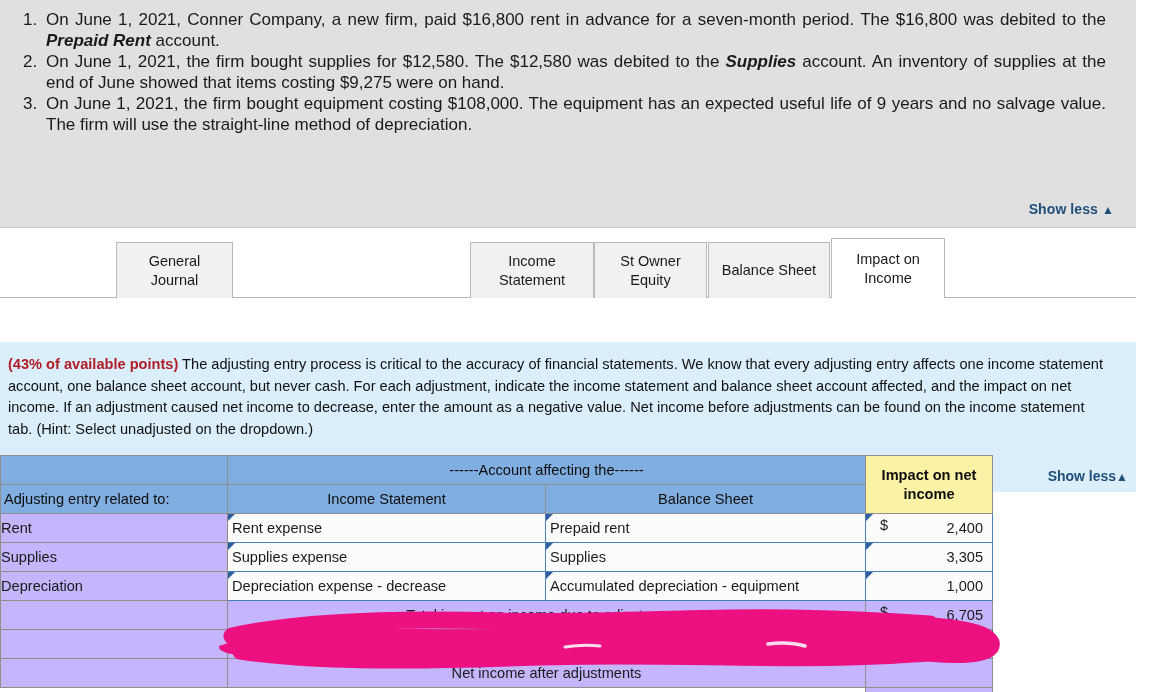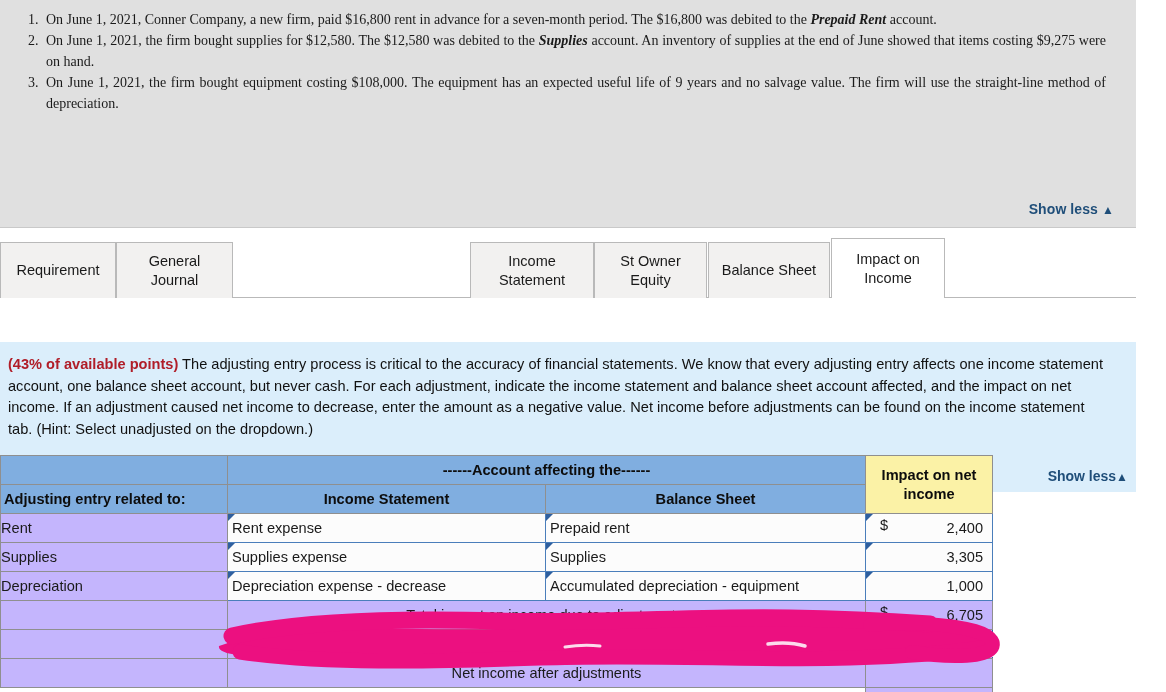--- a/index.html
+++ b/index.html
@@ -17,26 +17,25 @@
     width: 1136px; height: 228px;
     background: #e0e0e0;
     border-bottom: 1px solid #c9c9c9;
   }
   .scenario-list {
     margin: 0; padding: 9px 30px 0 42px;
     list-style: decimal outside;
     color: #1a1a1a;
   }
   .scenario-list li {
-    font-size: 14px;
+    font-size: 17px;
     line-height: 21px;
     text-align: justify;
     padding-left: 4px;
     margin-bottom: 0px;
-    font-family: Liberation Serif, serif;
   }
   .bi { font-weight: bold; font-style: italic; }
 
   .show-less-top {
     position: absolute; right: 22px; bottom: 10px;
     font-size: 14px; font-weight: bold;
     color: #1f4e79;
     cursor: pointer;
     letter-spacing: .1px;
   }
@@ -115,21 +114,21 @@
     vertical-align: middle;
     background: #c4b5fd;
   }
   col.c-label  { width: 227px; }
   col.c-inc    { width: 318px; }
   col.c-bal    { width: 320px; }
   col.c-amt    { width: 127px; }
 
   .hdr-blue {
     background: #80aee0 !important;
-    font-weight: bold;
+    font-weight: normal;
     text-align: center;
     color: #0d0d0d;
   }
   .hdr-blue.left { text-align: left; padding-left: 3px; }
   .hdr-yellow {
     background: #fbf2a6 !important;
     font-weight: bold;
     text-align: center;
     color: #0d0d0d;
     line-height: 19px;
@@ -194,23 +193,20 @@
     <li><span>On June 1, 2021, Conner Company, a new firm, paid $16,800 rent in advance for a seven-month period. The $16,800 was debited to the </span><span class="bi">Prepaid Rent</span><span> account.</span></li>
     <li><span>On June 1, 2021, the firm bought supplies for $12,580. The $12,580 was debited to the </span><span class="bi">Supplies</span><span> account. An inventory of supplies at the end of June showed that items costing $9,275 were on hand.</span></li>
     <li><span>On June 1, 2021, the firm bought equipment costing $108,000. The equipment has an expected useful life of 9 years and no salvage value. The firm will use the straight-line method of depreciation.</span><span class="bi"></span><span></span></li>
   </ol>
   <div class="show-less-top">
     <span>Show less</span><span class="tri">▲</span>
   </div>
 </div>
 
 <div class="tabstrip" id="tabstrip">
-    <div class="tab" style="left: 0px; width: 116px;">
-      <span>Requirement</span>
-    </div>
     <div class="tab" style="left: 116px; width: 117px;">
       <span>General Journal</span>
     </div>
     <div class="tab" style="left: 470px; width: 124px;">
       <span>Income Statement</span>
     </div>
     <div class="tab" style="left: 594px; width: 113px;">
       <span>St Owner Equity</span>
     </div>
     <div class="tab" style="left: 708px; width: 122px;">

